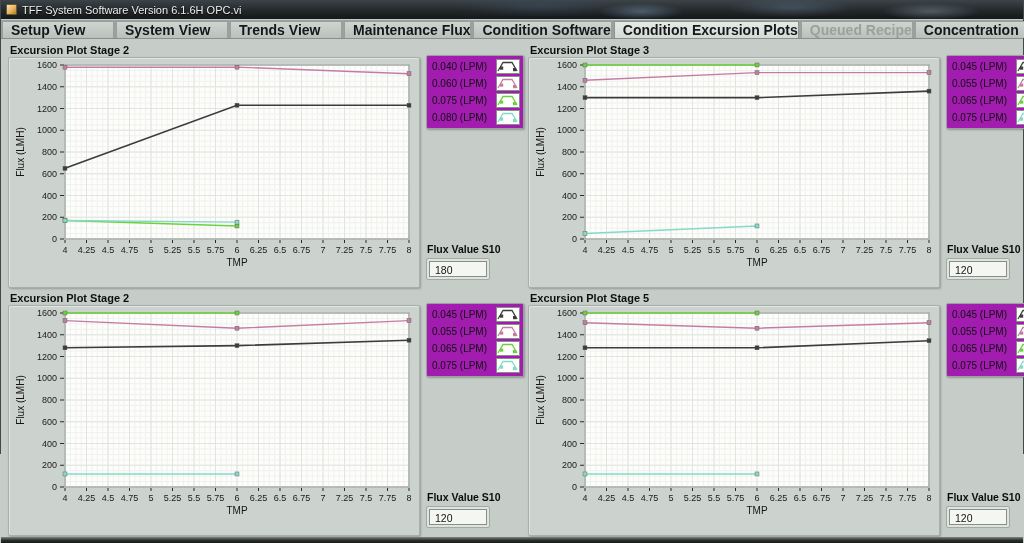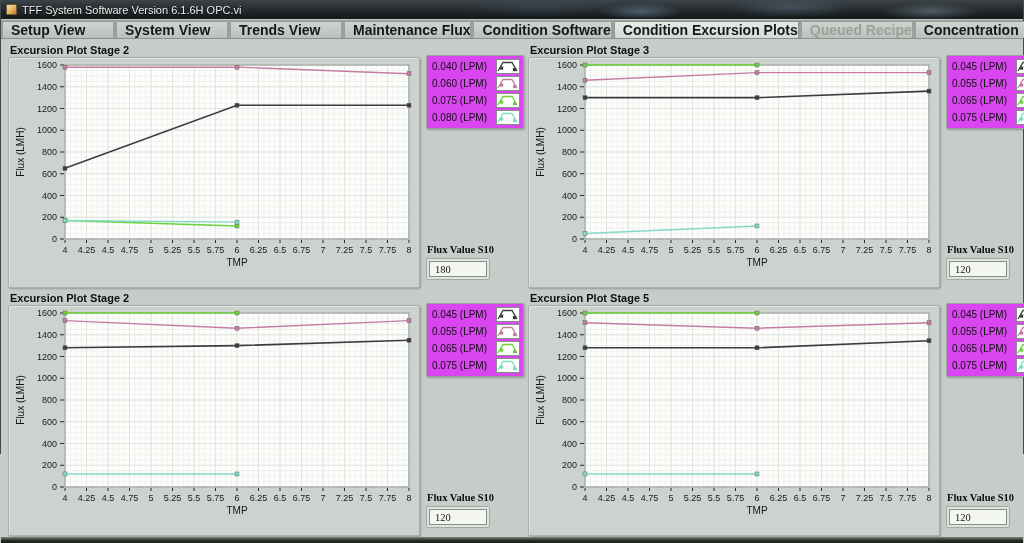--- a/index.html
+++ b/index.html
@@ -48,28 +48,28 @@
     padding:2px 5px 0 5px; background:#c6cdc8; }
   .quad { display:flex; padding:1px 2px; }
   .plot-block { flex:0 0 auto; }
   .plot-title { font-size:11px; font-weight:bold; color:#0d0f0e; margin:2px 0 1px 2px; white-space:nowrap; }
   .graph-frame { width:412px; height:231px; background:#ccd2ce;
     border:1px solid #a8b0ab; border-radius:2px;
     box-shadow:inset 1px 1px 0 #e0e5e1, 1px 1px 2px rgba(90,100,95,.45); }
   svg.chart { display:block; }
 
   .side-col { width:98px; margin-left:6px; display:flex; flex-direction:column; padding-top:13px; }
-  .legend-box { background:#d946ef; border:1px solid #99a29c; border-radius:2px;
+  .legend-box { background:#a21caf; border:1px solid #99a29c; border-radius:2px;
     padding:2px 3px 2px 5px; box-shadow:1px 1px 2px rgba(90,100,95,.5); }
   .legend-row { display:flex; align-items:center; justify-content:space-between; height:17px; }
   .legend-label { font-size:10px; color:#101010; white-space:nowrap; }
   .legend-glyph { width:24px; height:15px; background:#fefefc; border:1px solid #878f89;
     display:flex; align-items:center; justify-content:center; }
 
-  .flux-group { margin-top:auto; margin-bottom:8px;font-family:Liberation Serif, serif; }
+  .flux-group { margin-top:auto; margin-bottom:8px; }
   .flux-label { font-size:10.5px; font-weight:bold; color:#0a0c0b; margin:0 0 3px 1px; white-space:nowrap; }
   .flux-bezel { width:64px; background:#dfe4e0; border:1px solid #a2aaa4; border-radius:2px; padding:2px; }
   .flux-box { width:100%; height:16px; background:#f4f6f2; border:1px solid #878f89;
     font-size:10.5px; color:#141414; padding:2px 0 0 5px; line-height:12px; }
 
   .footer { flex:0 0 7px;
     background:linear-gradient(180deg,#81887f 0%, #2c312c 45%, #101312 100%); }
 </style>
 </head>
 <body>

